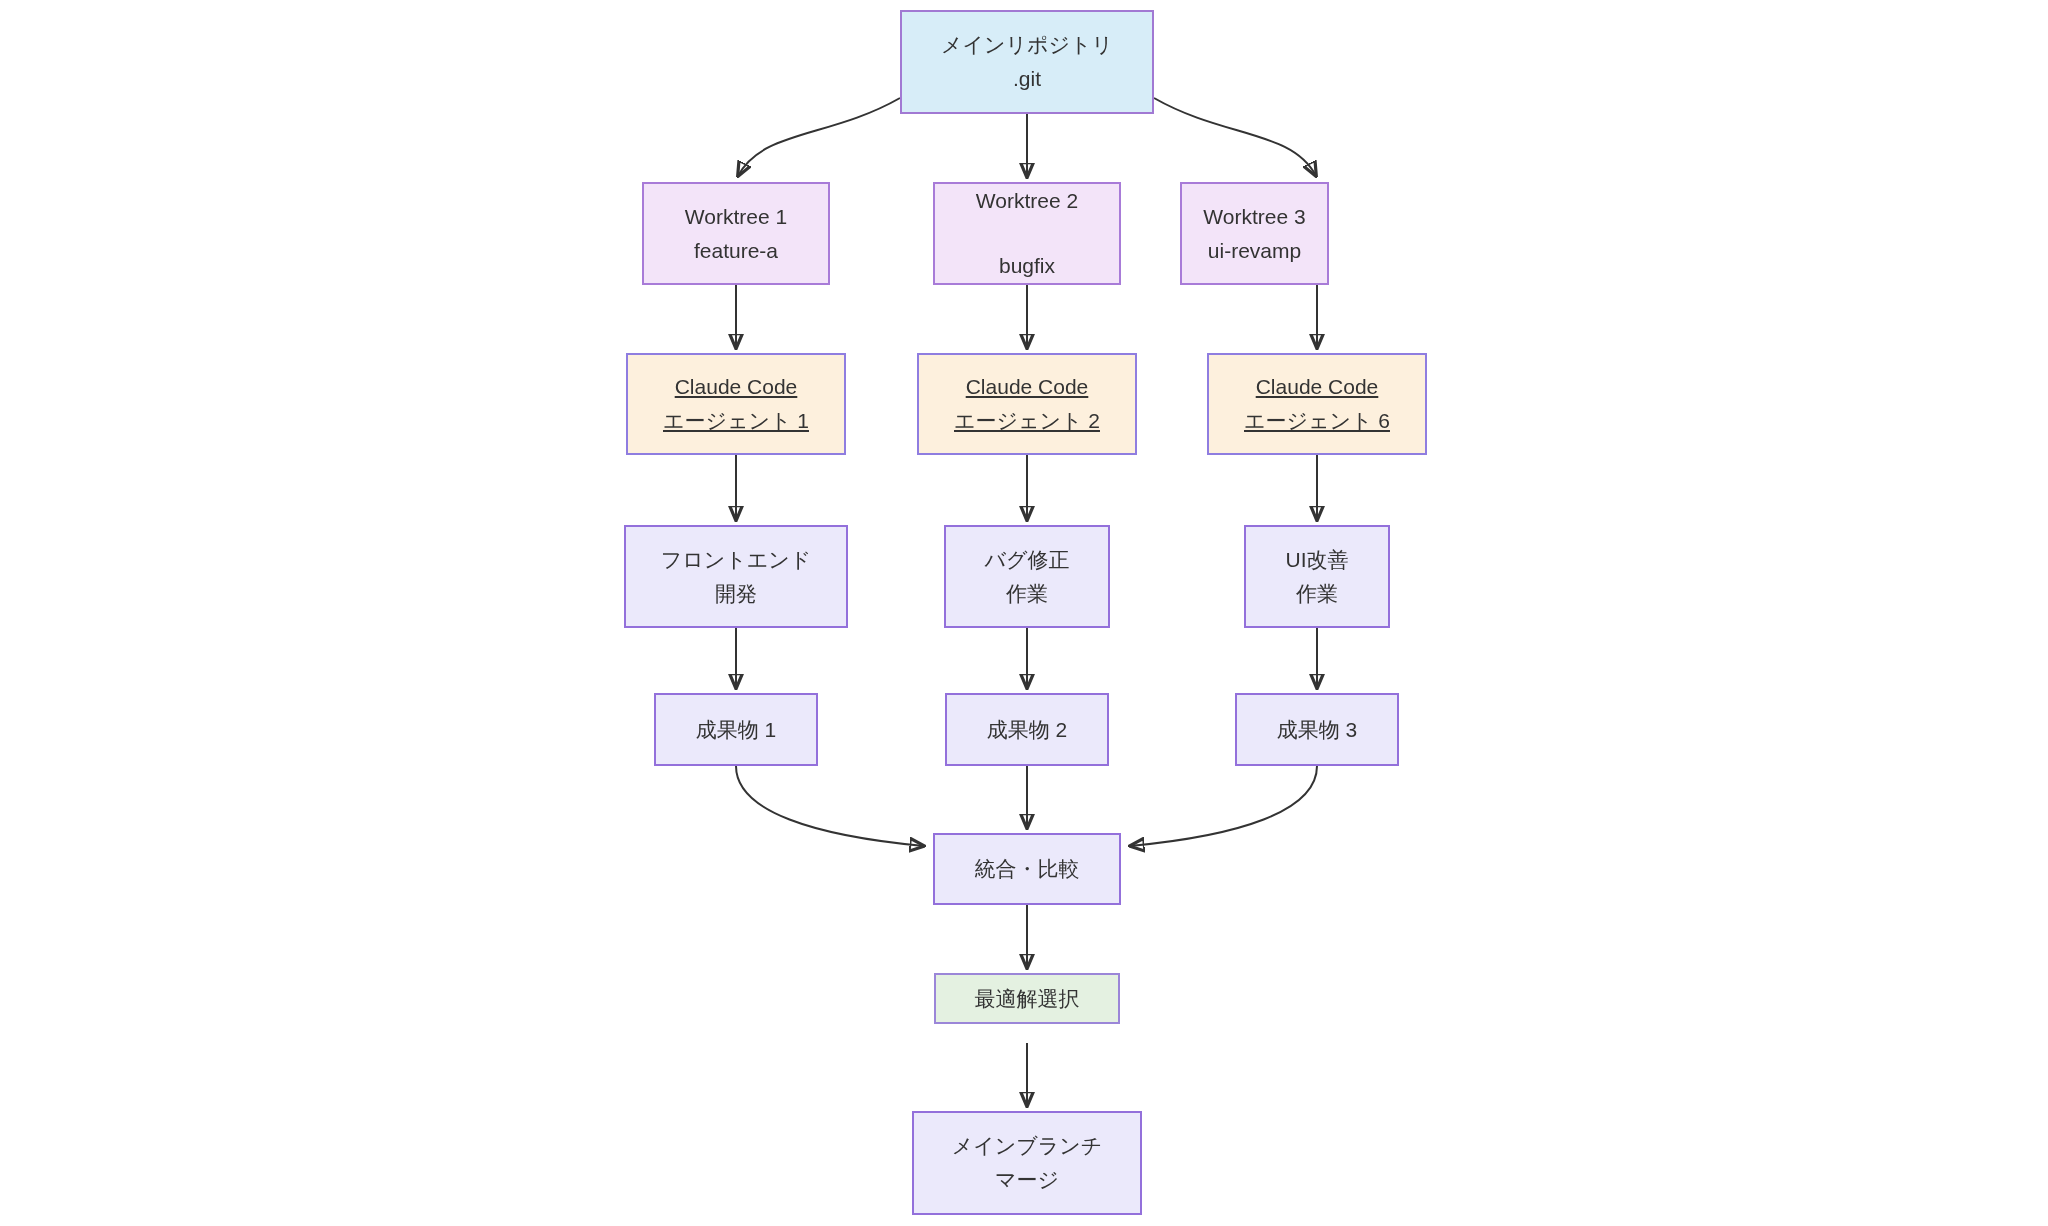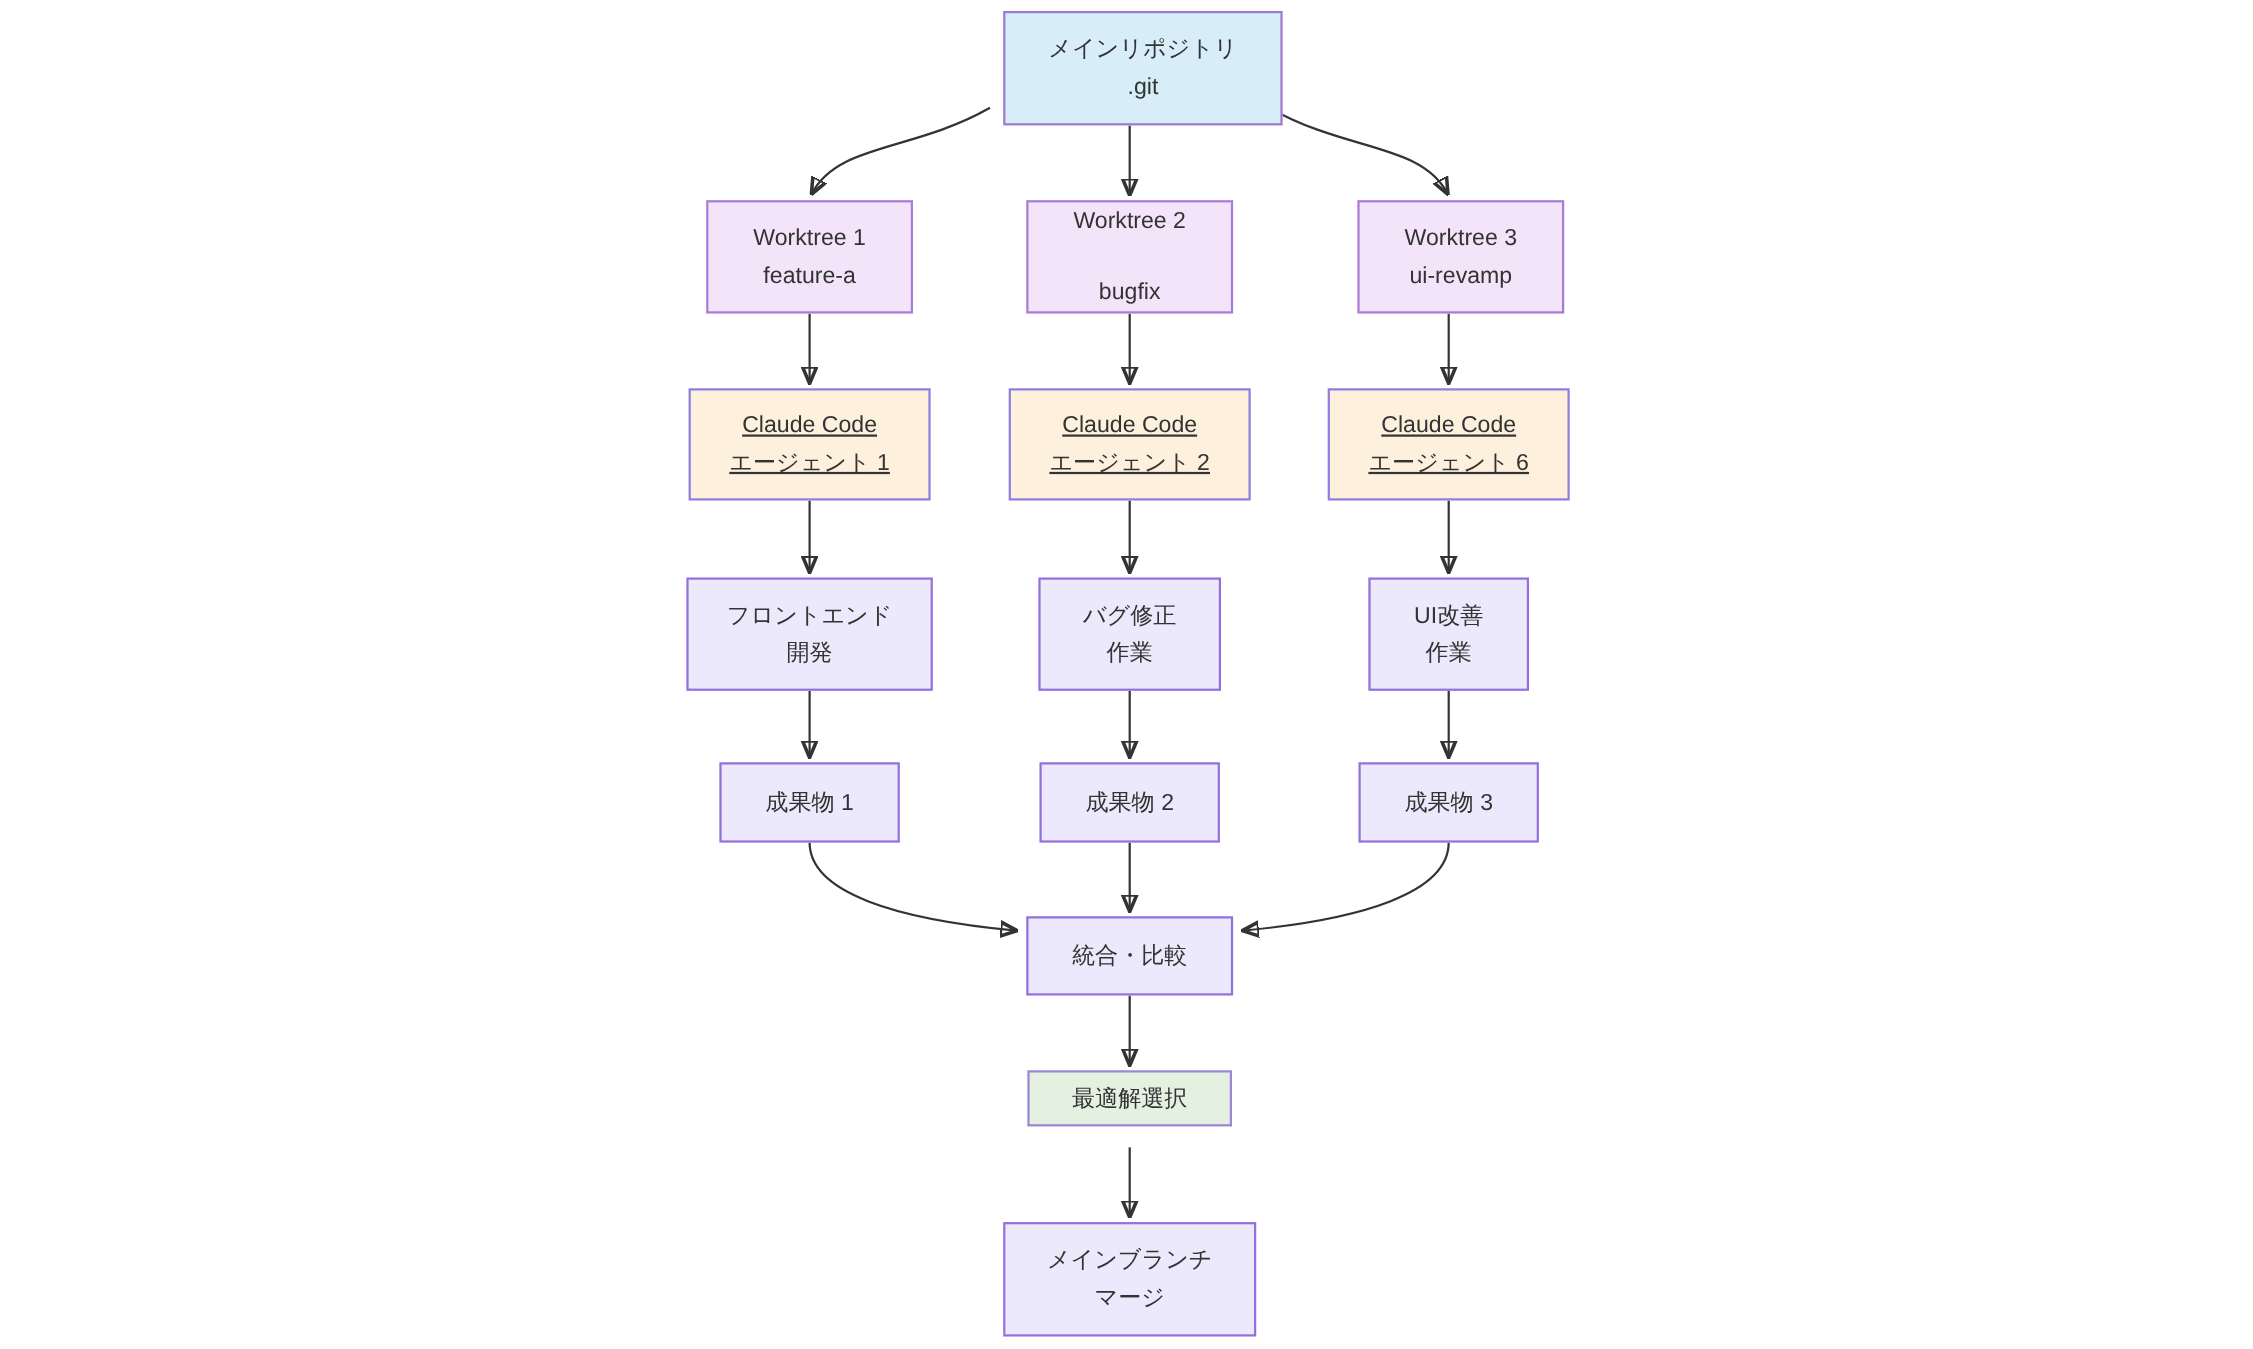--- a/index.html
+++ b/index.html
@@ -34,24 +34,24 @@
     text-align: center;
     font-size: 21px;
     line-height: 34px;
   }
   .fill-blue  { background: #d7edf8; border-color: #a179d3; }
   .fill-pink  { background: #f3e4f9; border-color: #a87bd8; }
   .fill-cream { background: #fdf0dd; border-color: #8f7de0; text-decoration: underline; }
   .fill-green { background: #e4f1e1; border-color: #9b86d8; }
 
   
-  #n-main { left: 900px;  top: 10px;   width: 254px; height: 104px; margin-left: 12px; }
+  #n-main { left: 900px;  top: 10px;   width: 254px; height: 104px; }
   #n-wt1  { left: 642px;  top: 182px;  width: 188px; height: 103px; }
   #n-wt2  { left: 933px;  top: 182px;  width: 188px; height: 103px; justify-content: space-between; }
-  #n-wt3  { left: 1234px; top: 182px;  width: 188px; height: 103px; }
+  #n-wt3  { left: 1180px; top: 182px;  width: 149px; height: 103px; }
   #n-ag1  { left: 626px;  top: 353px;  width: 220px; height: 102px; }
   #n-ag2  { left: 917px;  top: 353px;  width: 220px; height: 102px; }
   #n-ag3  { left: 1207px; top: 353px;  width: 220px; height: 102px; }
   #n-wk1  { left: 624px;  top: 525px;  width: 224px; height: 103px; }
   #n-wk2  { left: 944px;  top: 525px;  width: 166px; height: 103px; }
   #n-wk3  { left: 1244px; top: 525px;  width: 146px; height: 103px; }
   #n-ar1  { left: 654px;  top: 693px;  width: 164px; height: 73px; }
   #n-ar2  { left: 945px;  top: 693px;  width: 164px; height: 73px; }
   #n-ar3  { left: 1235px; top: 693px;  width: 164px; height: 73px; }
   #n-int  { left: 933px;  top: 833px;  width: 188px; height: 72px; }

